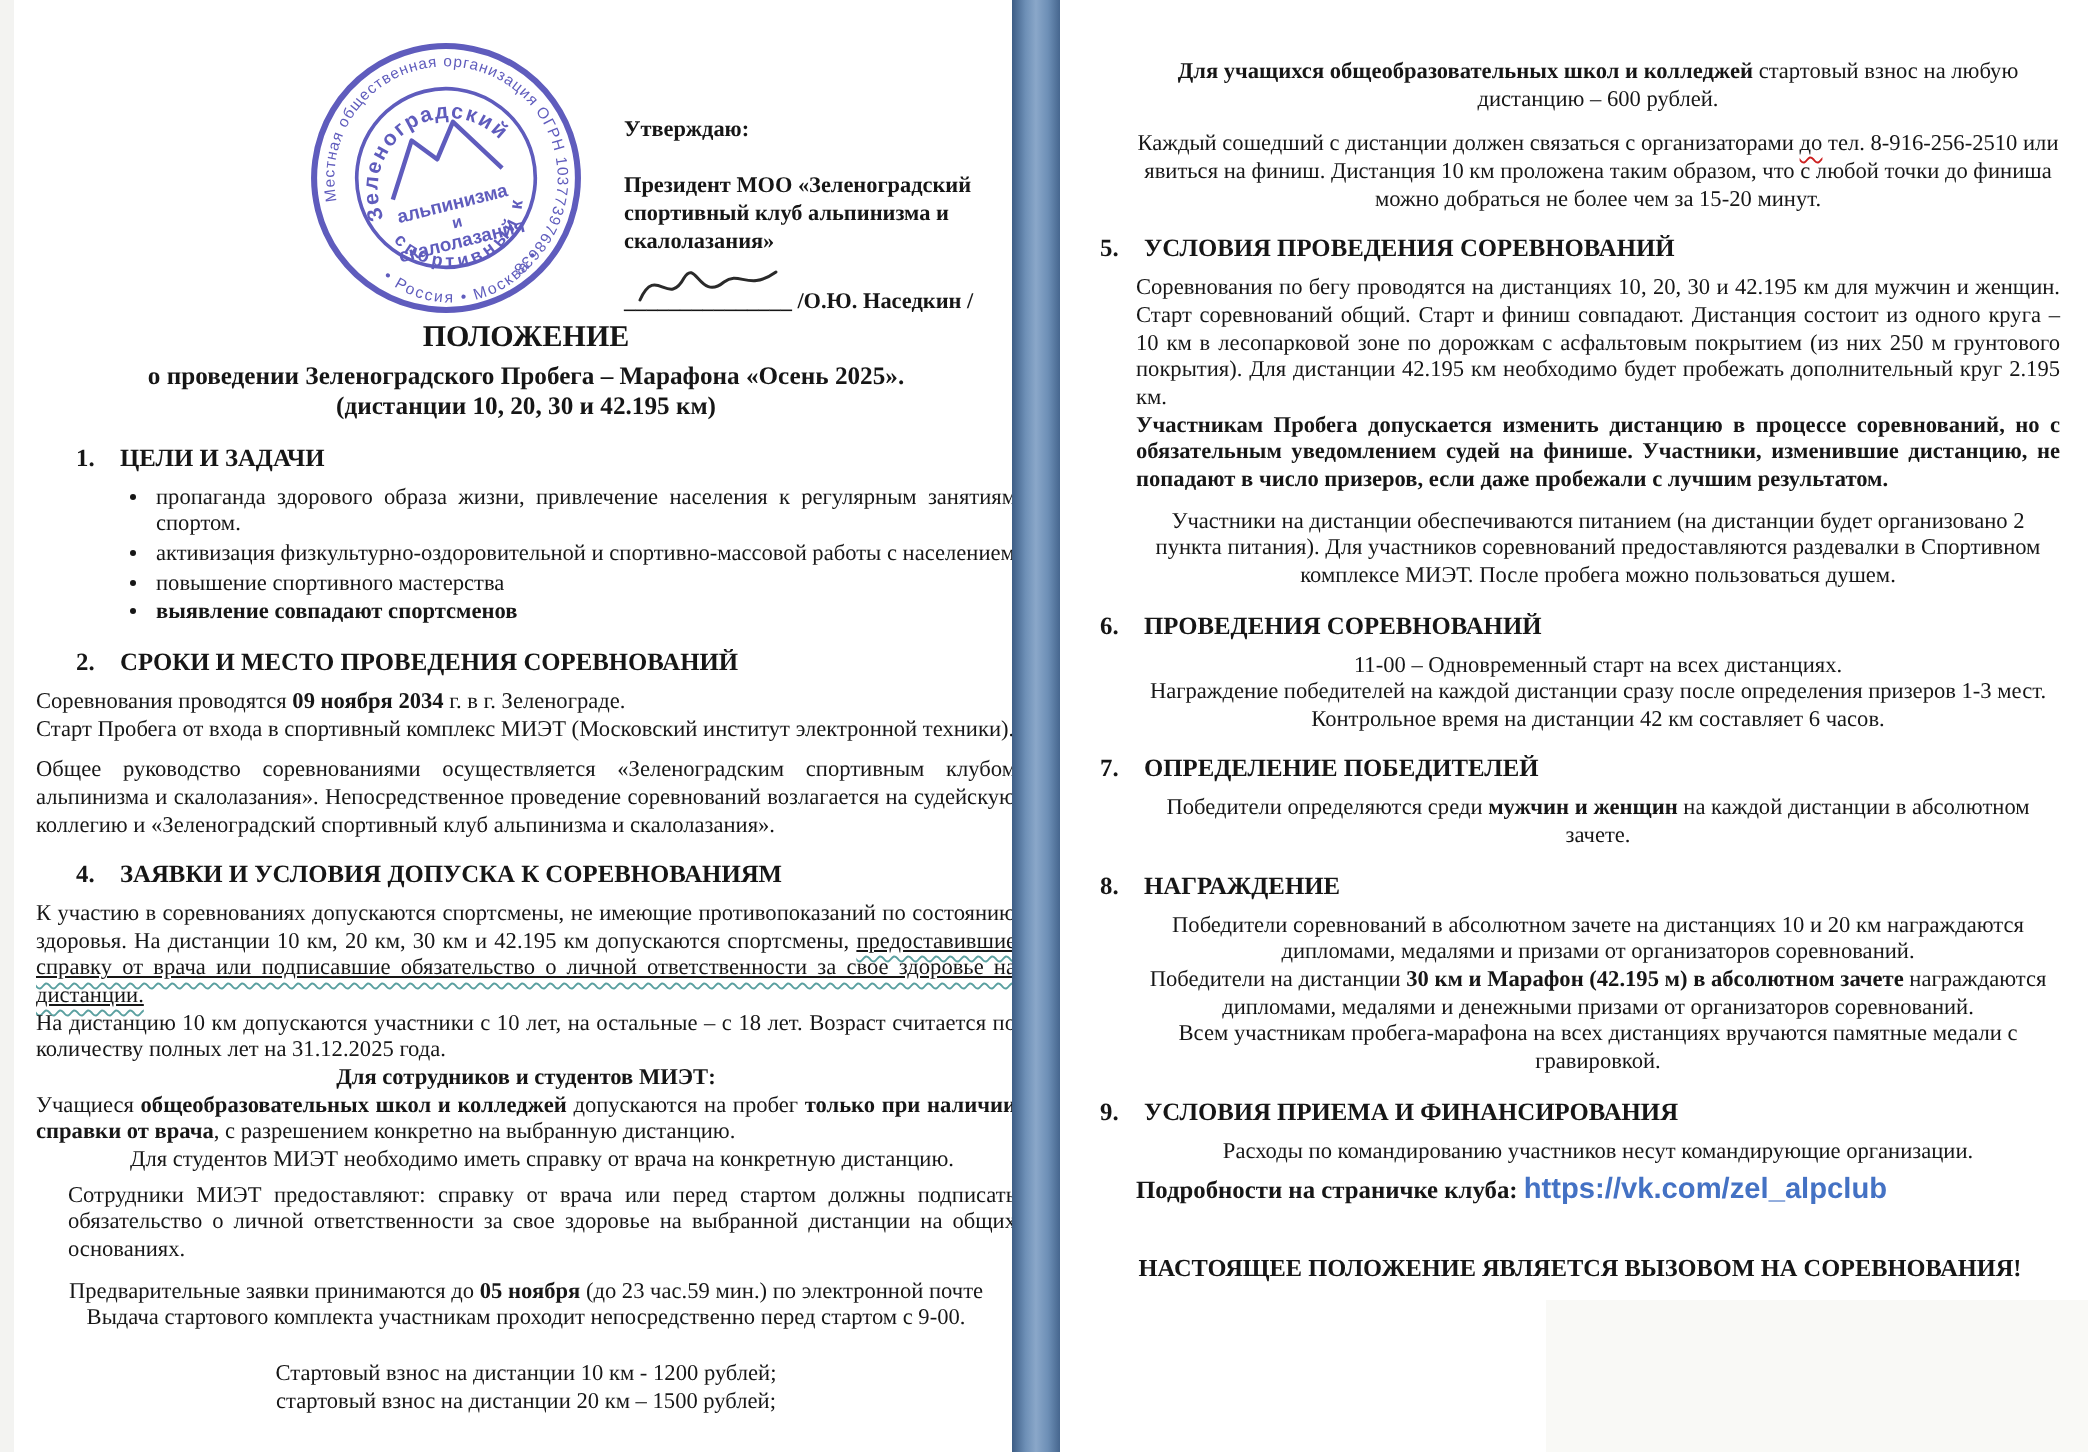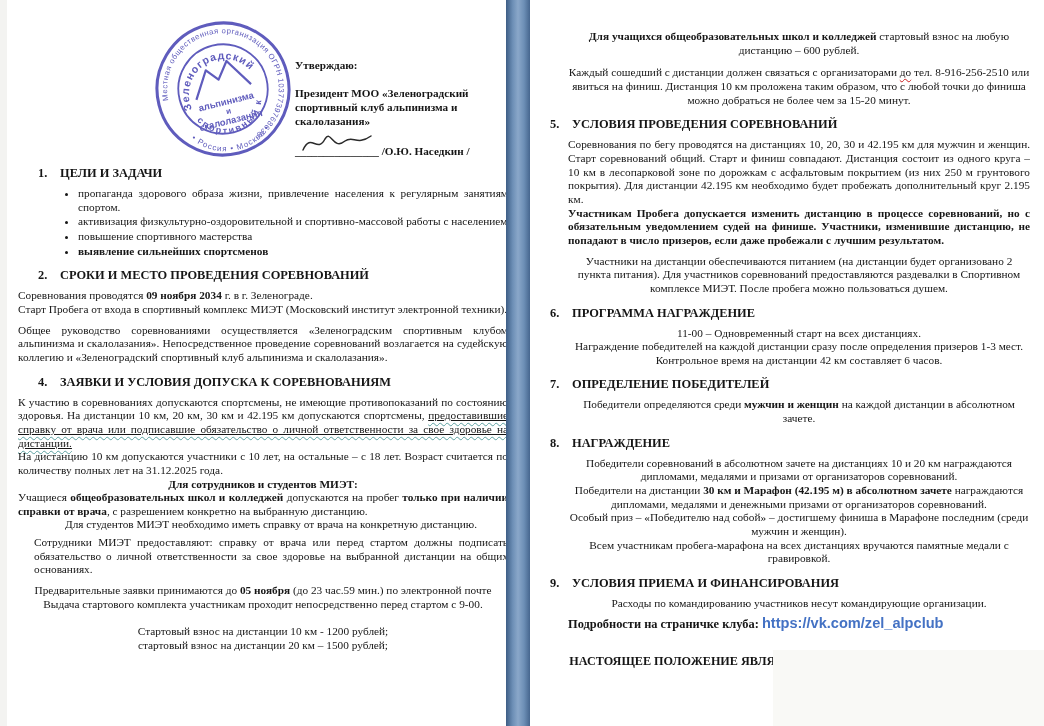--- a/index.html
+++ b/index.html
@@ -21,21 +21,21 @@
   .ind{margin-left:16px;}
   .h{font-weight:bold;font-size:12.4px;margin:10px 0 6px 0;}
   .col-left .h{padding-left:20px;}
   .col-right .p{margin-left:18px;}
   .col-right .h{margin-left:0;}
   .hn{display:inline-block;width:22px;}
 
   
   .header{position:relative;height:148px;}
   .stamp{position:absolute;left:136px;top:12px;width:138px;height:138px;transform:rotate(-14deg);opacity:.88;}
-  .approval{position:absolute;left:277px;top:50px;width:200px;font-weight:bold;font-size:11.2px;line-height:1.25;}
+  .approval{position:absolute;left:294px;top:50px;width:200px;font-weight:bold;font-size:11.2px;line-height:1.25;}
   .approval .lbl{margin-bottom:14px;}
   .sig-row{position:relative;margin-top:16px;white-space:nowrap;}
   .sig-svg{position:absolute;left:4px;top:-16px;}
 
   
   .title{text-align:center;margin-top:4px;}
   .title .t1{font-weight:bold;font-size:15px;margin-bottom:3px;}
   .title .t2{font-weight:bold;font-size:12.6px;}
   .title .t3{font-weight:bold;font-size:12.6px;margin-bottom:10px;}
 
@@ -100,29 +100,34 @@
         <div class="sig-row">
           <svg class="sig-svg" width="78" height="28" viewBox="0 0 78 28">
             <path d="M4,22 C12,4 18,26 26,11 C32,1 34,23 46,13 C54,7 58,18 72,8" fill="none" stroke="#2a2a2a" stroke-width="1.5" stroke-linecap="round"></path>
           </svg>
           <span>_______________</span>
           <span>/О.Ю. Наседкин /</span>
         </div>
       </div>
     </div>
 
+    <div class="title">
+      <div class="t1">ПОЛОЖЕНИЕ</div>
+      <div class="t2">о проведении Зеленоградского  Пробега – Марафона «Осень 2025».</div>
+      <div class="t3">(дистанции 10, 20, 30 и 42.195 км)</div>
+    </div>
 
     <div class="h">
       <span class="hn">1.</span><span>ЦЕЛИ И ЗАДАЧИ</span>
     </div>
     <ul class="bullets">
       <li>пропаганда здорового образа жизни, привлечение населения к регулярным занятиям спортом.</li>
       <li>активизация физкультурно-оздоровительной и спортивно-массовой работы с населением</li>
       <li>повышение спортивного мастерства</li>
-      <li class="b">выявление сильнейших спортсменов</li>
+      <li class="b">выявление совпадают спортсменов</li>
     </ul>
 
     <div class="h">
       <span class="hn">2.</span><span>СРОКИ И МЕСТО ПРОВЕДЕНИЯ СОРЕВНОВАНИЙ</span>
     </div>
     <div class="p j tight"><span>Соревнования проводятся  </span><span class="b">09 ноября 2034</span><span> г. в г. Зеленограде.</span></div>
     <div class="p j">Старт Пробега от входа в спортивный комплекс МИЭТ (Московский институт электронной техники).</div>
 
     <div class="p j">Общее руководство соревнованиями осуществляется «Зеленоградским спортивным клубом альпинизма и скалолазания». Непосредственное проведение соревнований возлагается на судейскую коллегию и «Зеленоградский спортивный клуб альпинизма и скалолазания».</div>
 
@@ -163,41 +168,40 @@
     </div>
 
     <div class="h">
       <span class="hn">5.</span><span>УСЛОВИЯ ПРОВЕДЕНИЯ СОРЕВНОВАНИЙ</span>
     </div>
     <div class="p j tight">Соревнования по бегу проводятся на дистанциях 10, 20, 30 и 42.195 км  для мужчин и женщин. Старт соревнований общий. Старт и финиш совпадают. Дистанция состоит из одного круга – 10 км в лесопарковой зоне по дорожкам с асфальтовым покрытием (из них 250 м грунтового покрытия). Для дистанции 42.195 км необходимо будет пробежать дополнительный круг 2.195 км.</div>
     <div class="p j b">Участникам Пробега допускается изменить дистанцию в процессе соревнований, но с обязательным уведомлением судей на финише. Участники, изменившие дистанцию, не попадают в число призеров, если даже пробежали с лучшим результатом.</div>
     <div class="p">Участники на дистанции обеспечиваются питанием (на дистанции будет организовано 2 пункта питания). Для участников соревнований предоставляются раздевалки в Спортивном комплексе МИЭТ. После пробега можно пользоваться душем.</div>
 
     <div class="h">
-      <span class="hn">6.</span><span>ПРОГРАММА НАГРАЖДЕНИЕ</span>
+      <span class="hn">6.</span><span>ПРОВЕДЕНИЯ СОРЕВНОВАНИЙ</span>
     </div>
     <div class="p tight">11-00 – Одновременный старт на всех дистанциях.</div>
     <div class="p tight">Награждение победителей на каждой дистанции сразу после определения призеров 1-3 мест.</div>
     <div class="p">Контрольное время на дистанции 42 км составляет 6 часов.</div>
 
     <div class="h">
       <span class="hn">7.</span><span>ОПРЕДЕЛЕНИЕ ПОБЕДИТЕЛЕЙ</span>
     </div>
     <div class="p">
       <span>Победители определяются среди </span><span class="b">мужчин и женщин</span><span> на каждой дистанции в абсолютном зачете.</span>
     </div>
 
     <div class="h">
       <span class="hn">8.</span><span>НАГРАЖДЕНИЕ</span>
     </div>
     <div class="p tight">Победители соревнований в абсолютном зачете на дистанциях 10 и 20 км награждаются дипломами, медалями и призами от организаторов соревнований.</div>
     <div class="p tight">
       <span>Победители на дистанции </span><span class="b">30 км и Марафон (42.195 м) в абсолютном зачете</span><span> награждаются дипломами, медалями и денежными призами от организаторов соревнований.</span>
     </div>
-    <div class="p tight">Особый приз – «Победителю над собой» – достигшему финиша в Марафоне последним (среди мужчин и женщин).</div>
     <div class="p">Всем участникам пробега-марафона на всех дистанциях вручаются памятные медали с гравировкой.</div>
 
     <div class="h">
       <span class="hn">9.</span><span>УСЛОВИЯ ПРИЕМА И ФИНАНСИРОВАНИЯ</span>
     </div>
     <div class="p tight">Расходы по командированию участников несут командирующие организации.</div>
     <div class="link-line">
       <span>Подробности на страничке клуба: </span><a href="#" class="vk-link">https://vk.com/zel_alpclub</a>
     </div>
 

